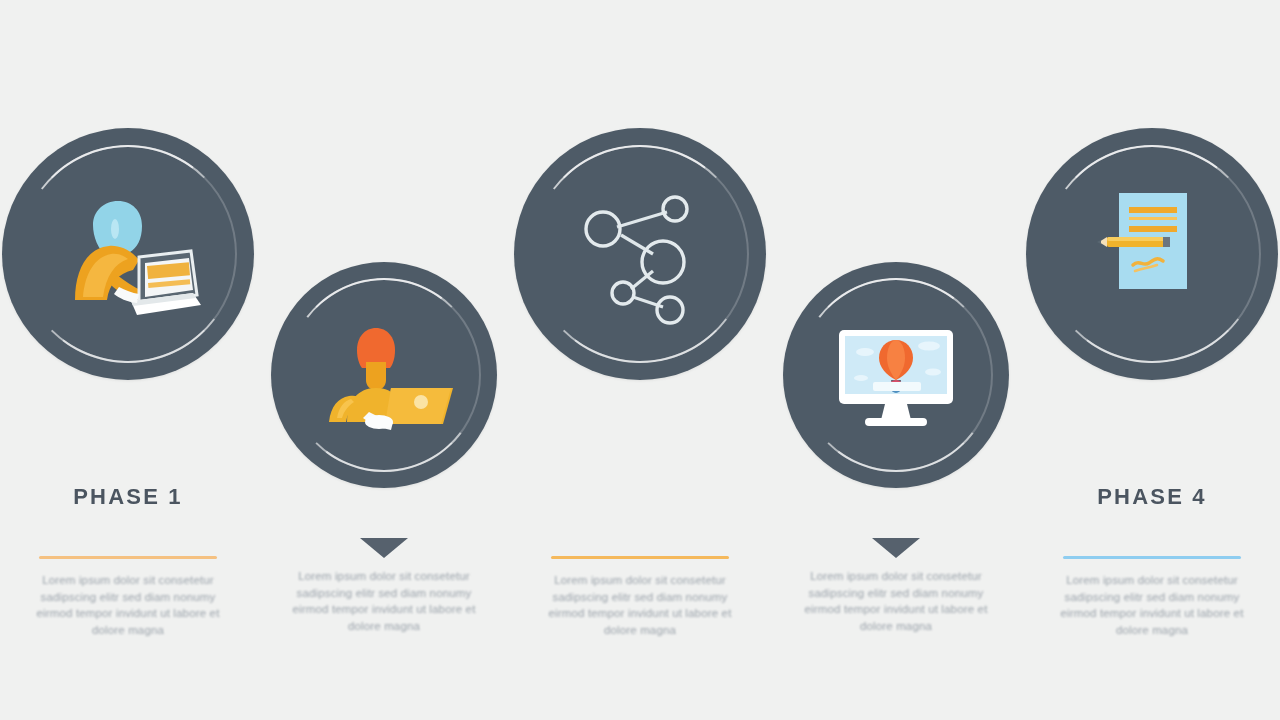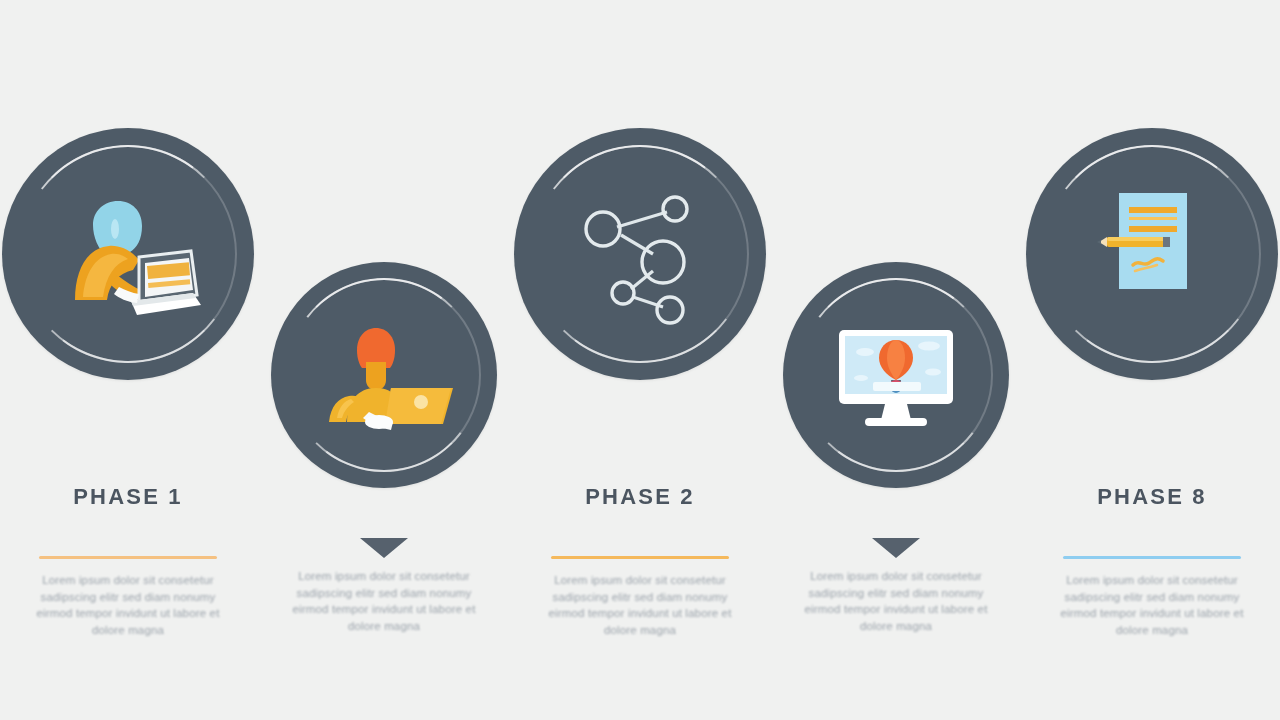--- a/index.html
+++ b/index.html
@@ -175,21 +175,20 @@
               <circle cx="38" cy="50" r="17"></circle>
               <circle cx="110" cy="30" r="12"></circle>
               <circle cx="98" cy="83" r="21"></circle>
               <circle cx="58" cy="114" r="11"></circle>
               <circle cx="105" cy="131" r="13"></circle>
             </g>
           </svg>
         </div>
       </div>
     </div>
-    <div class="phase-title">PHASE 2</div>
     <div class="divider" style="background:#f5b95c"></div>
     <div class="body-text">Lorem ipsum dolor sit consetetur sadipscing elitr sed diam nonumy eirmod tempor invidunt ut labore et dolore magna</div>
   </div>
 
   <div class="col col-4">
     <div class="circle-wrap wrap-down">
       <div class="circle down">
         <div class="ring"></div>
         <div class="ring2"></div>
         <div class="icon-box">
@@ -243,18 +242,18 @@
 
             <rect x="30" y="58" width="62" height="10" rx="2" fill="#f0b32c"></rect>
             <rect x="30" y="58" width="62" height="4" rx="2" fill="#f8cd5e"></rect>
             <path d="M30 58l-8 5 8 5z" fill="#f5e0b8"></path>
             <path d="M24 61l-4 2 4 2z" fill="#5a6772"></path>
             <rect x="86" y="58" width="7" height="10" fill="#6b7680"></rect>
           </svg>
         </div>
       </div>
     </div>
-    <div class="phase-title">PHASE 8</div>
+    <div class="phase-title">PHASE 4</div>
     <div class="divider" style="background:#8ecdf0"></div>
     <div class="body-text">Lorem ipsum dolor sit consetetur sadipscing elitr sed diam nonumy eirmod tempor invidunt ut labore et dolore magna</div>
   </div>
 
 </div>
 
 </body></html>

